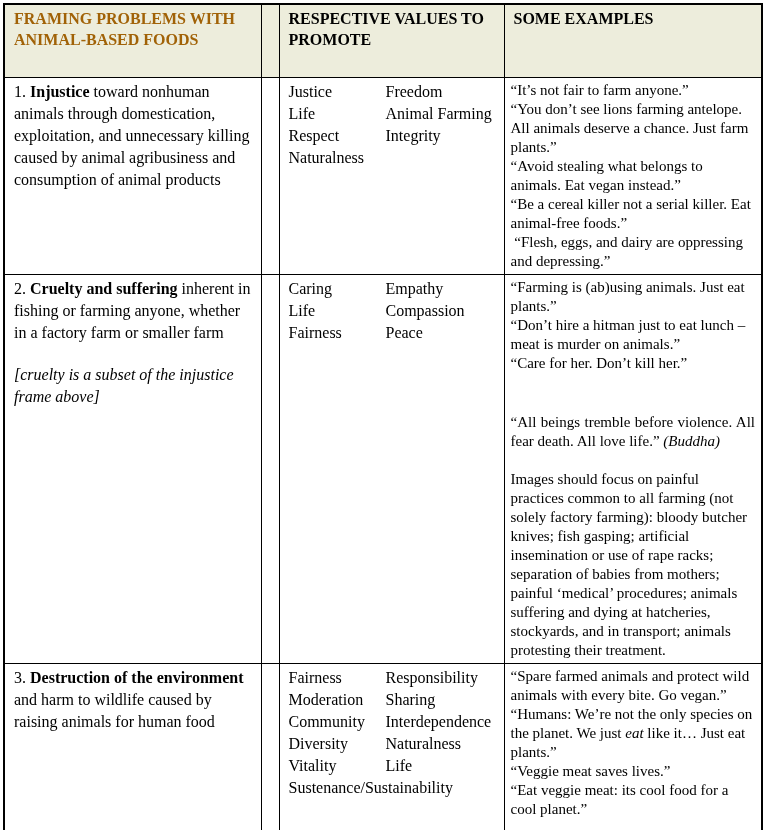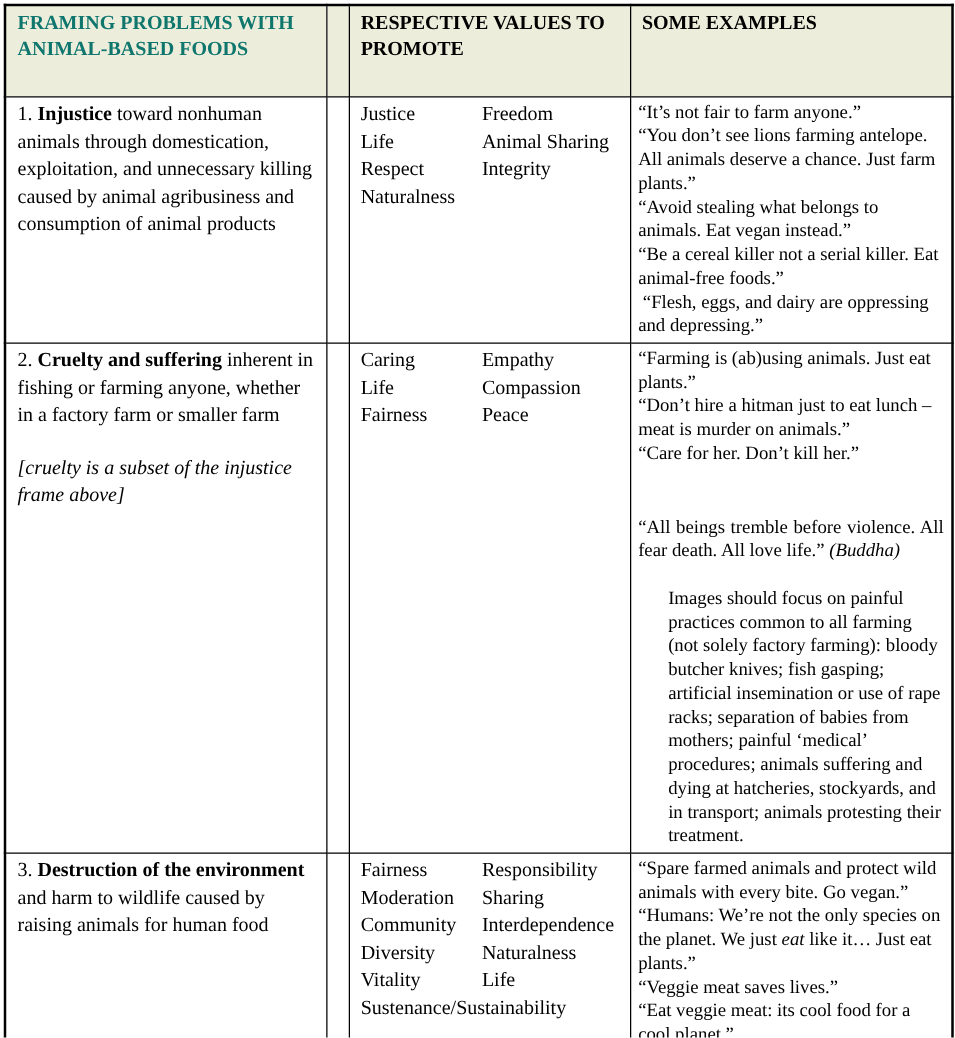--- a/index.html
+++ b/index.html
@@ -23,34 +23,34 @@
     overflow: hidden;
   }
   thead th {
     background: #EDEDDC;
     text-align: left;
     font-size: 16px;
     line-height: 21px;
     font-weight: bold;
     height: 66px;
   }
-  th.red { color: #0f766e; }
+  th.red { color: #a16207; }
   tr.r1 { height: 147px; }
   tr.r2 { height: 340px; }
   tr.r3 { height: 198px; }
   .c-problem { font-size: 16px; line-height: 22px; }
   .c-values  { font-size: 16px; line-height: 22px; }
   .c-examples { font-size: 15px; line-height: 19px; padding-left: 6px; padding-right: 6px; }
   p { margin: 0; }
   .note { font-style: italic; margin-top: 20px; }
   .vrow { display: flex; }
   .vl { flex: 0 0 97px; }
   .vr { flex: 1 1 auto; }
   .ex-justify { text-align: justify; margin-top: 40px; }
-  .ex-gap { margin-top: 19px; margin-left: 24px; }
+  .ex-gap { margin-top: 19px; }
   i { font-style: italic; }
 </style>
 </head>
 <body>
 
 <div class="wrap">
   <table class="frame">
     <colgroup>
       <col style="width:257px">
       <col style="width:18px">
@@ -72,21 +72,21 @@
           <p><span>1. </span><b>Injustice</b><span> toward nonhuman animals through domestication, exploitation, and unnecessary killing caused by animal agribusiness and consumption of animal products</span></p>
         </td>
         <td></td>
         <td class="c-values">
           <div class="vrow">
               <span class="vl">Justice</span>
               <span class="vr">Freedom</span>
             </div>
           <div class="vrow">
               <span class="vl">Life</span>
-              <span class="vr">Animal Sharing</span>
+              <span class="vr">Animal Farming</span>
             </div>
           <div class="vrow">
               <span class="vl">Respect</span>
               <span class="vr">Integrity</span>
             </div>
           <div class="vrow">
               <span class="vl">Naturalness</span>
               <span class="vr"></span>
             </div>
         </td>

